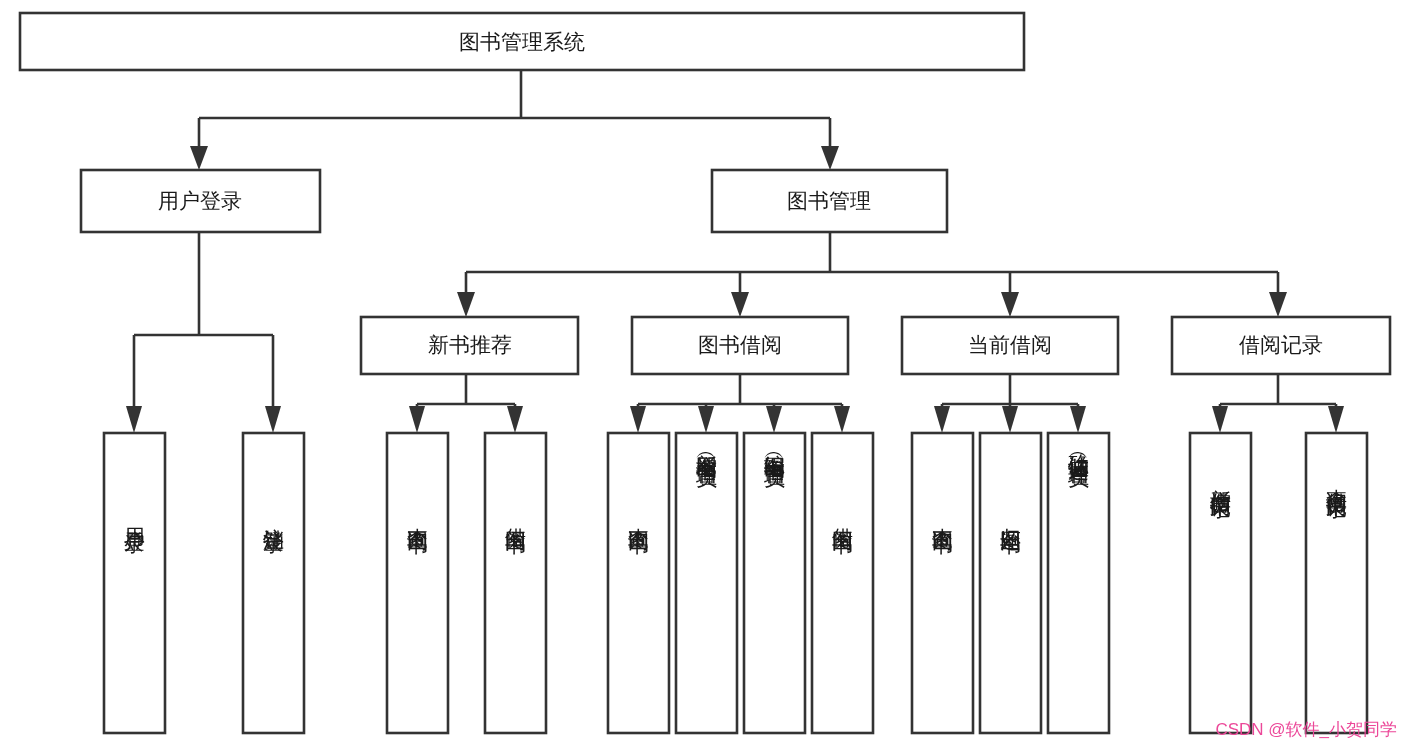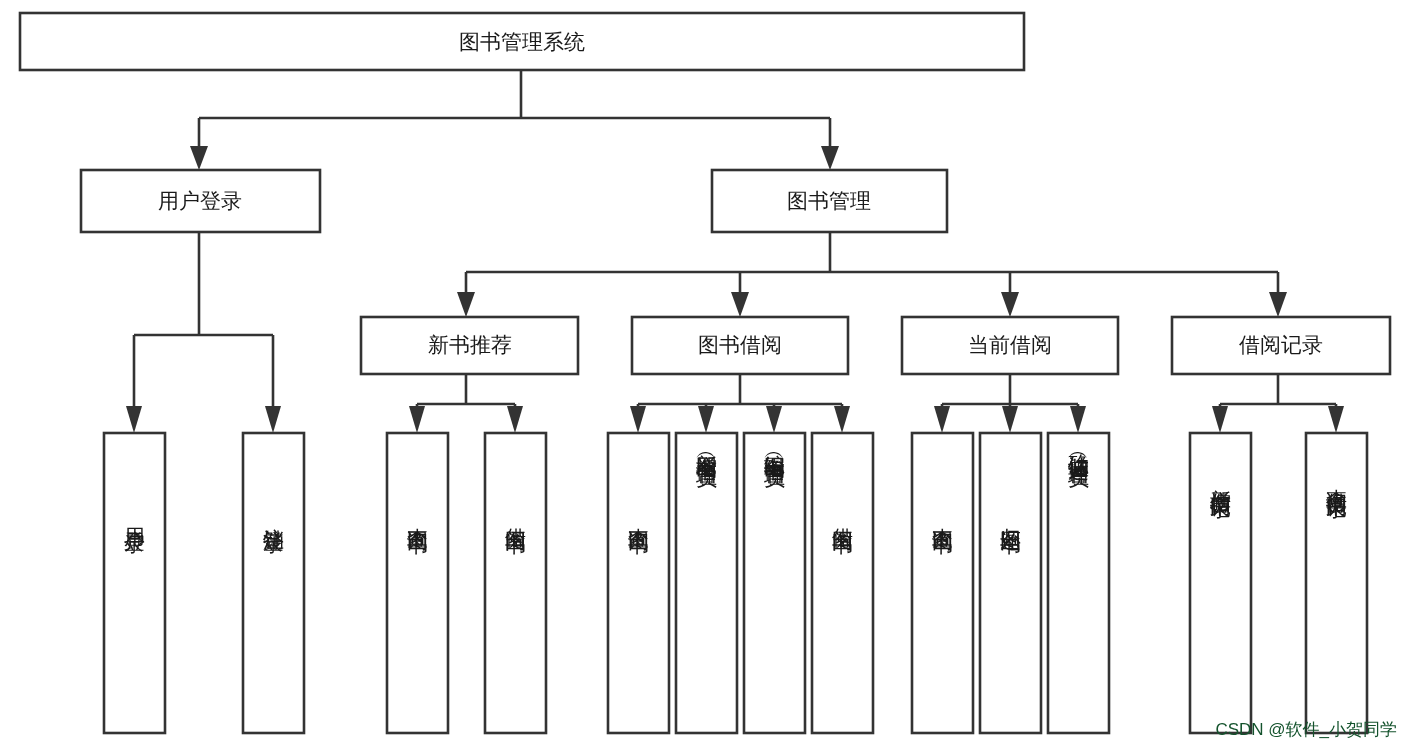--- a/index.html
+++ b/index.html
@@ -55,21 +55,21 @@
     text-anchor: middle;
     writing-mode: vertical-rl;
     letter-spacing: 2px;
   }
   .watermark {
     position: absolute;
     right: 8px;
     bottom: 6px;
     font-family: "Liberation Sans", sans-serif;
     font-size: 17px;
-    color: #14532d;
+    color: #ec4899;
     white-space: nowrap;
     user-select: none;
   }
 </style>
 </head>
 <body>
 
 <div id="diagram-root">
 
   <svg class="diagram-svg" viewBox="0 0 1405 747" xmlns="http://www.w3.org/2000/svg">

